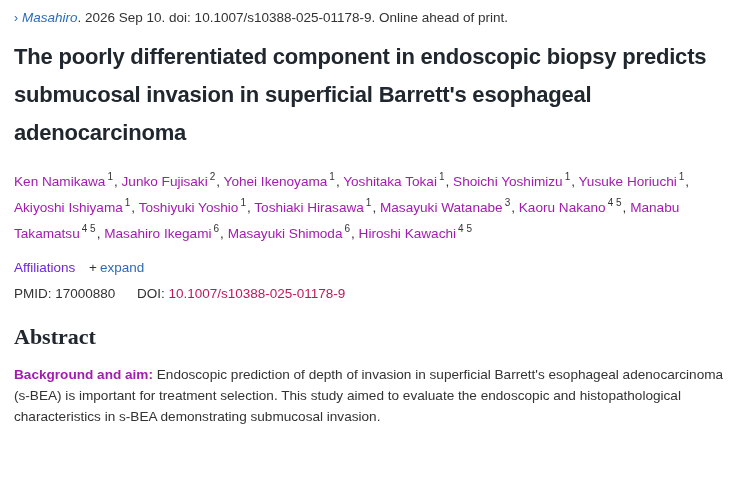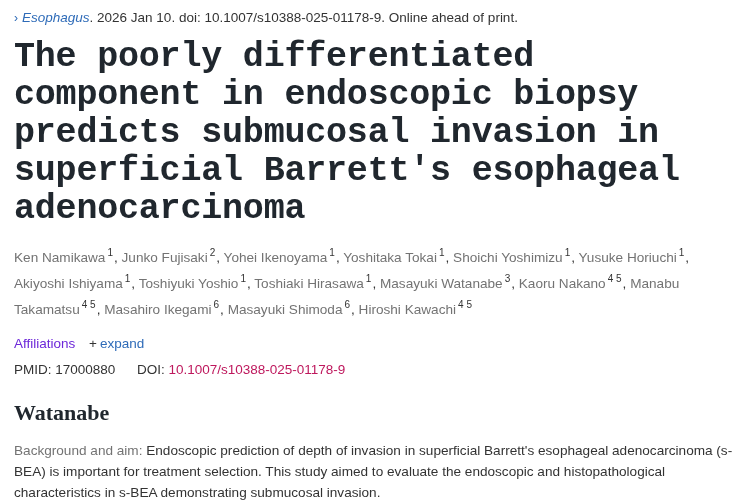--- a/index.html
+++ b/index.html
@@ -34,39 +34,39 @@
     font-size: 12px;
   }
   .journal {
     color: #2e6bb8;
     font-style: italic;
     text-decoration: none;
   }
 
   
   .title {
-    font-family: Liberation Mono, monospace;
-    font-size: 35px;
+    font-family: Liberation Sans, sans-serif;
+    font-size: 22px;
     line-height: 38px;
     font-weight: 700;
     color: #20272e;
     letter-spacing: -0.2px;
     margin: 4px 0 14px 0;
   }
 
   
   .authors {
     font-size: 13.6px;
     line-height: 21.5px;
     color: #2e6bb8;
     max-width: 725px;
     margin-bottom: 14px;
   }
   .author {
-    color: #737373;
+    color: #a21caf;
     cursor: pointer;
   }
   .sup {
     color: #333333;
     font-size: 10px;
     vertical-align: super;
     margin-left: 2px;
     margin-right: 1px;
   }
   .comma { color: #333333; }
@@ -111,47 +111,47 @@
     font-weight: 700;
     color: #20272e;
     margin: 0 0 14px 0;
   }
   .abstract-body {
     font-size: 13.6px;
     line-height: 21px;
     color: #333333;
     max-width: 722px;
   }
-  .abstract-body b { font-weight: 400; color: #737373; }
+  .abstract-body b { font-weight: 700; color: #a21caf; }
 </style>
 </head>
 <body>
 
 <div class="page">
 
   <div class="citation">
-    <span class="chevron">›</span><a class="journal" href="#">Esophagus</a><span>. 2026 Jan 10. doi: 10.1007/s10388-025-01178-9. Online ahead of print.</span>
+    <span class="chevron">›</span><a class="journal" href="#">Masahiro</a><span>. 2026 Sep 10. doi: 10.1007/s10388-025-01178-9. Online ahead of print.</span>
   </div>
 
   <h1 class="title">The poorly differentiated component in endoscopic biopsy predicts submucosal invasion in superficial Barrett's esophageal adenocarcinoma</h1>
 
   <div class="authors"><span class="author">Ken Namikawa</span><span class="sup">1</span><span class="comma">, </span><span class="author">Junko Fujisaki</span><span class="sup">2</span><span class="comma">, </span><span class="author">Yohei Ikenoyama</span><span class="sup">1</span><span class="comma">, </span><span class="author">Yoshitaka Tokai</span><span class="sup">1</span><span class="comma">, </span><span class="author">Shoichi Yoshimizu</span><span class="sup">1</span><span class="comma">, </span><span class="author">Yusuke Horiuchi</span><span class="sup">1</span><span class="comma">, </span><span class="author">Akiyoshi Ishiyama</span><span class="sup">1</span><span class="comma">, </span><span class="author">Toshiyuki Yoshio</span><span class="sup">1</span><span class="comma">, </span><span class="author">Toshiaki Hirasawa</span><span class="sup">1</span><span class="comma">, </span><span class="author">Masayuki Watanabe</span><span class="sup">3</span><span class="comma">, </span><span class="author">Kaoru Nakano</span><span class="sup">4 5</span><span class="comma">, </span><span class="author">Manabu Takamatsu</span><span class="sup">4 5</span><span class="comma">, </span><span class="author">Masahiro Ikegami</span><span class="sup">6</span><span class="comma">, </span><span class="author">Masayuki Shimoda</span><span class="sup">6</span><span class="comma">, </span><span class="author">Hiroshi Kawachi</span><span class="sup">4 5</span></div>
 
   <div class="affil-row">
     <span class="affil-label">Affiliations</span>
     <button class="expand-btn"><span class="plus">+</span><span>expand</span></button>
   </div>
 
   <div class="ids">
     <span>PMID:</span>
     <span>17000880</span>
     <span class="spacer"></span>
     <span>DOI:</span>
     <a class="doi-link" href="#">10.1007/s10388-025-01178-9</a>
   </div>
 
-  <h2 class="abstract-heading">Watanabe</h2>
+  <h2 class="abstract-heading">Abstract</h2>
 
   <div class="abstract-body">
     <b>Background and aim:</b><span> Endoscopic prediction of depth of invasion in superficial Barrett's esophageal adenocarcinoma (s-BEA) is important for treatment selection. This study aimed to evaluate the endoscopic and histopathological characteristics in s-BEA demonstrating submucosal invasion.</span>
   </div>
 
 </div>
 
 </body></html>

